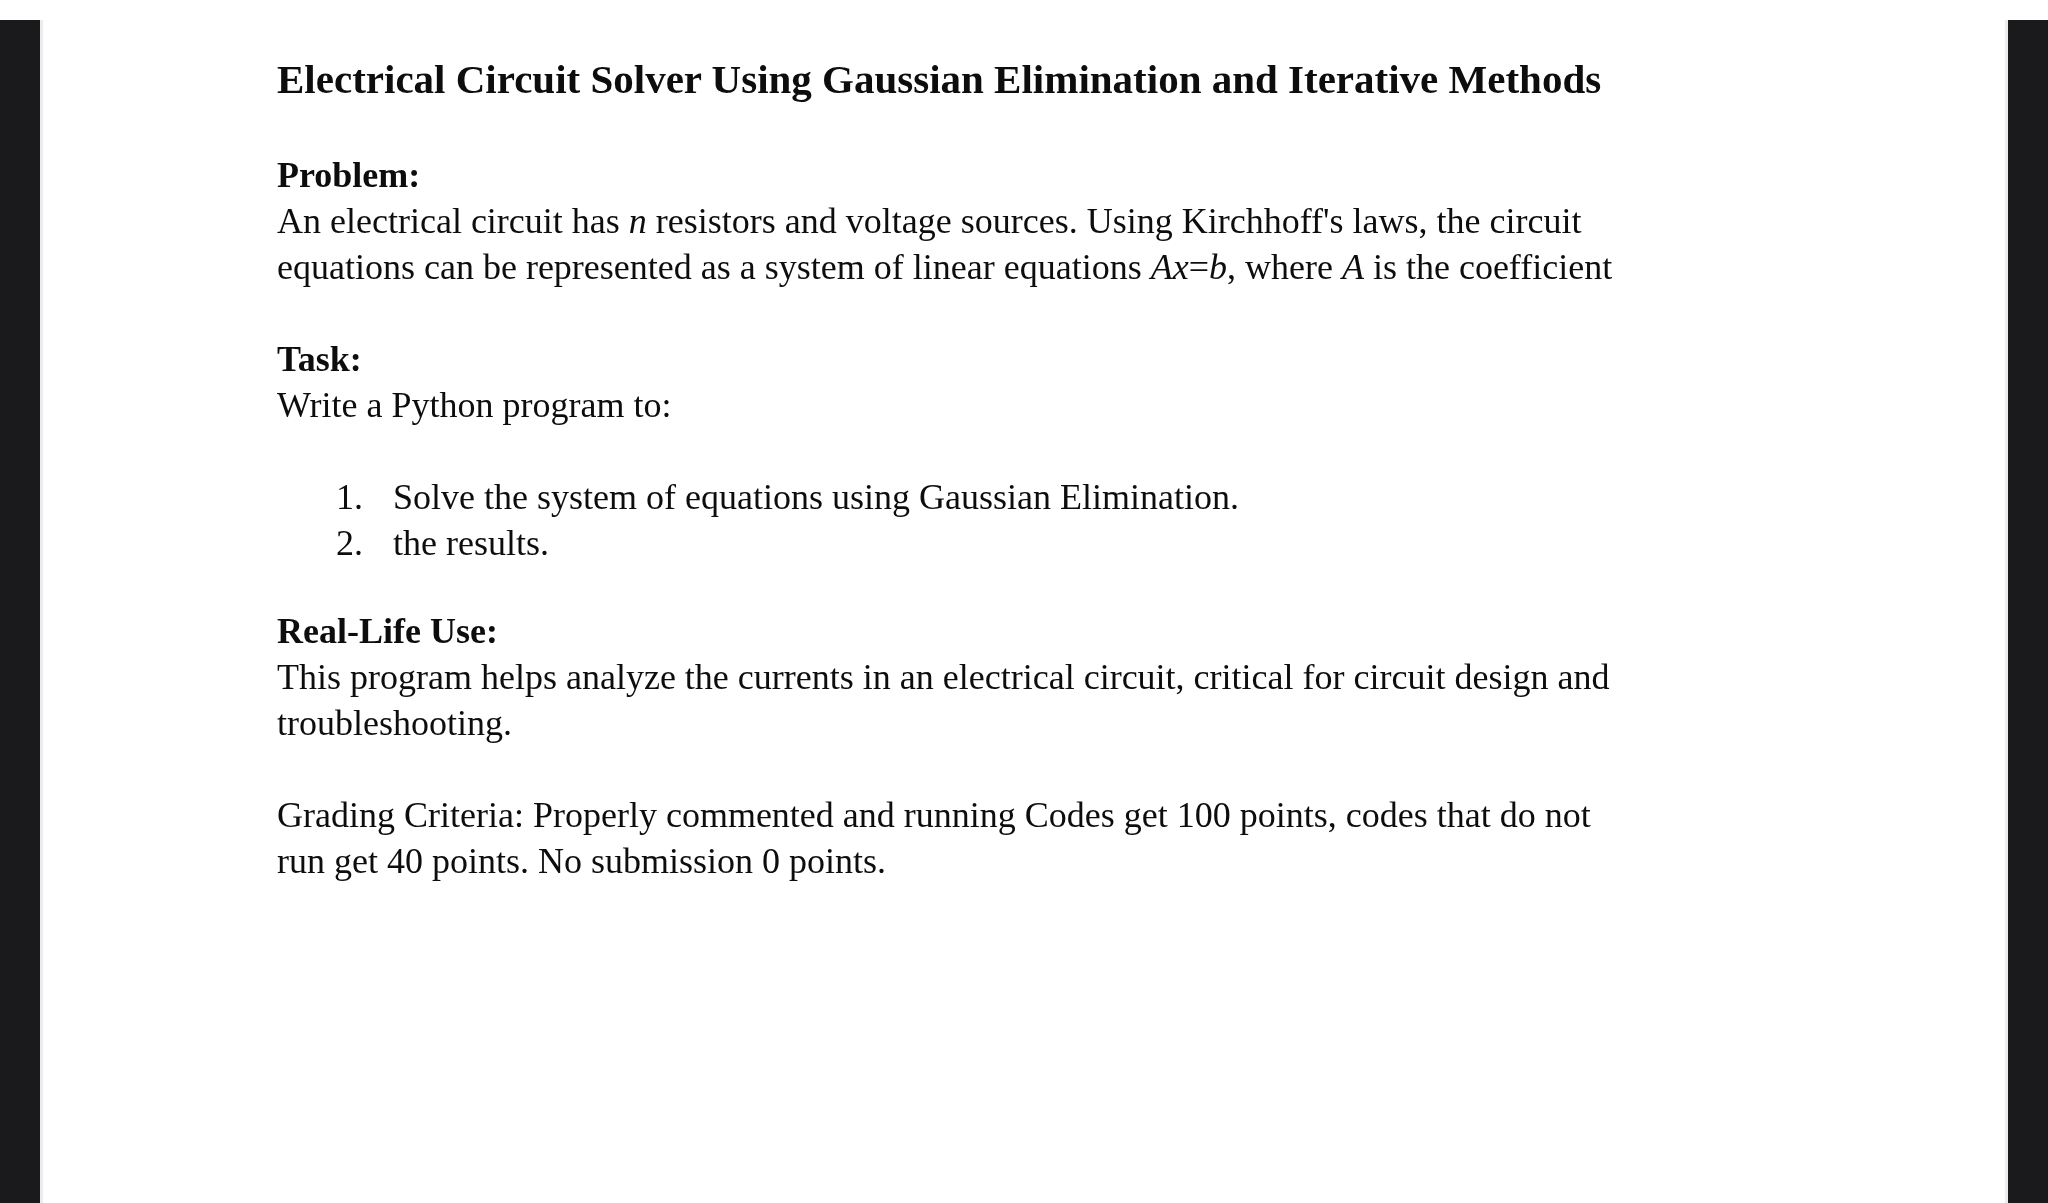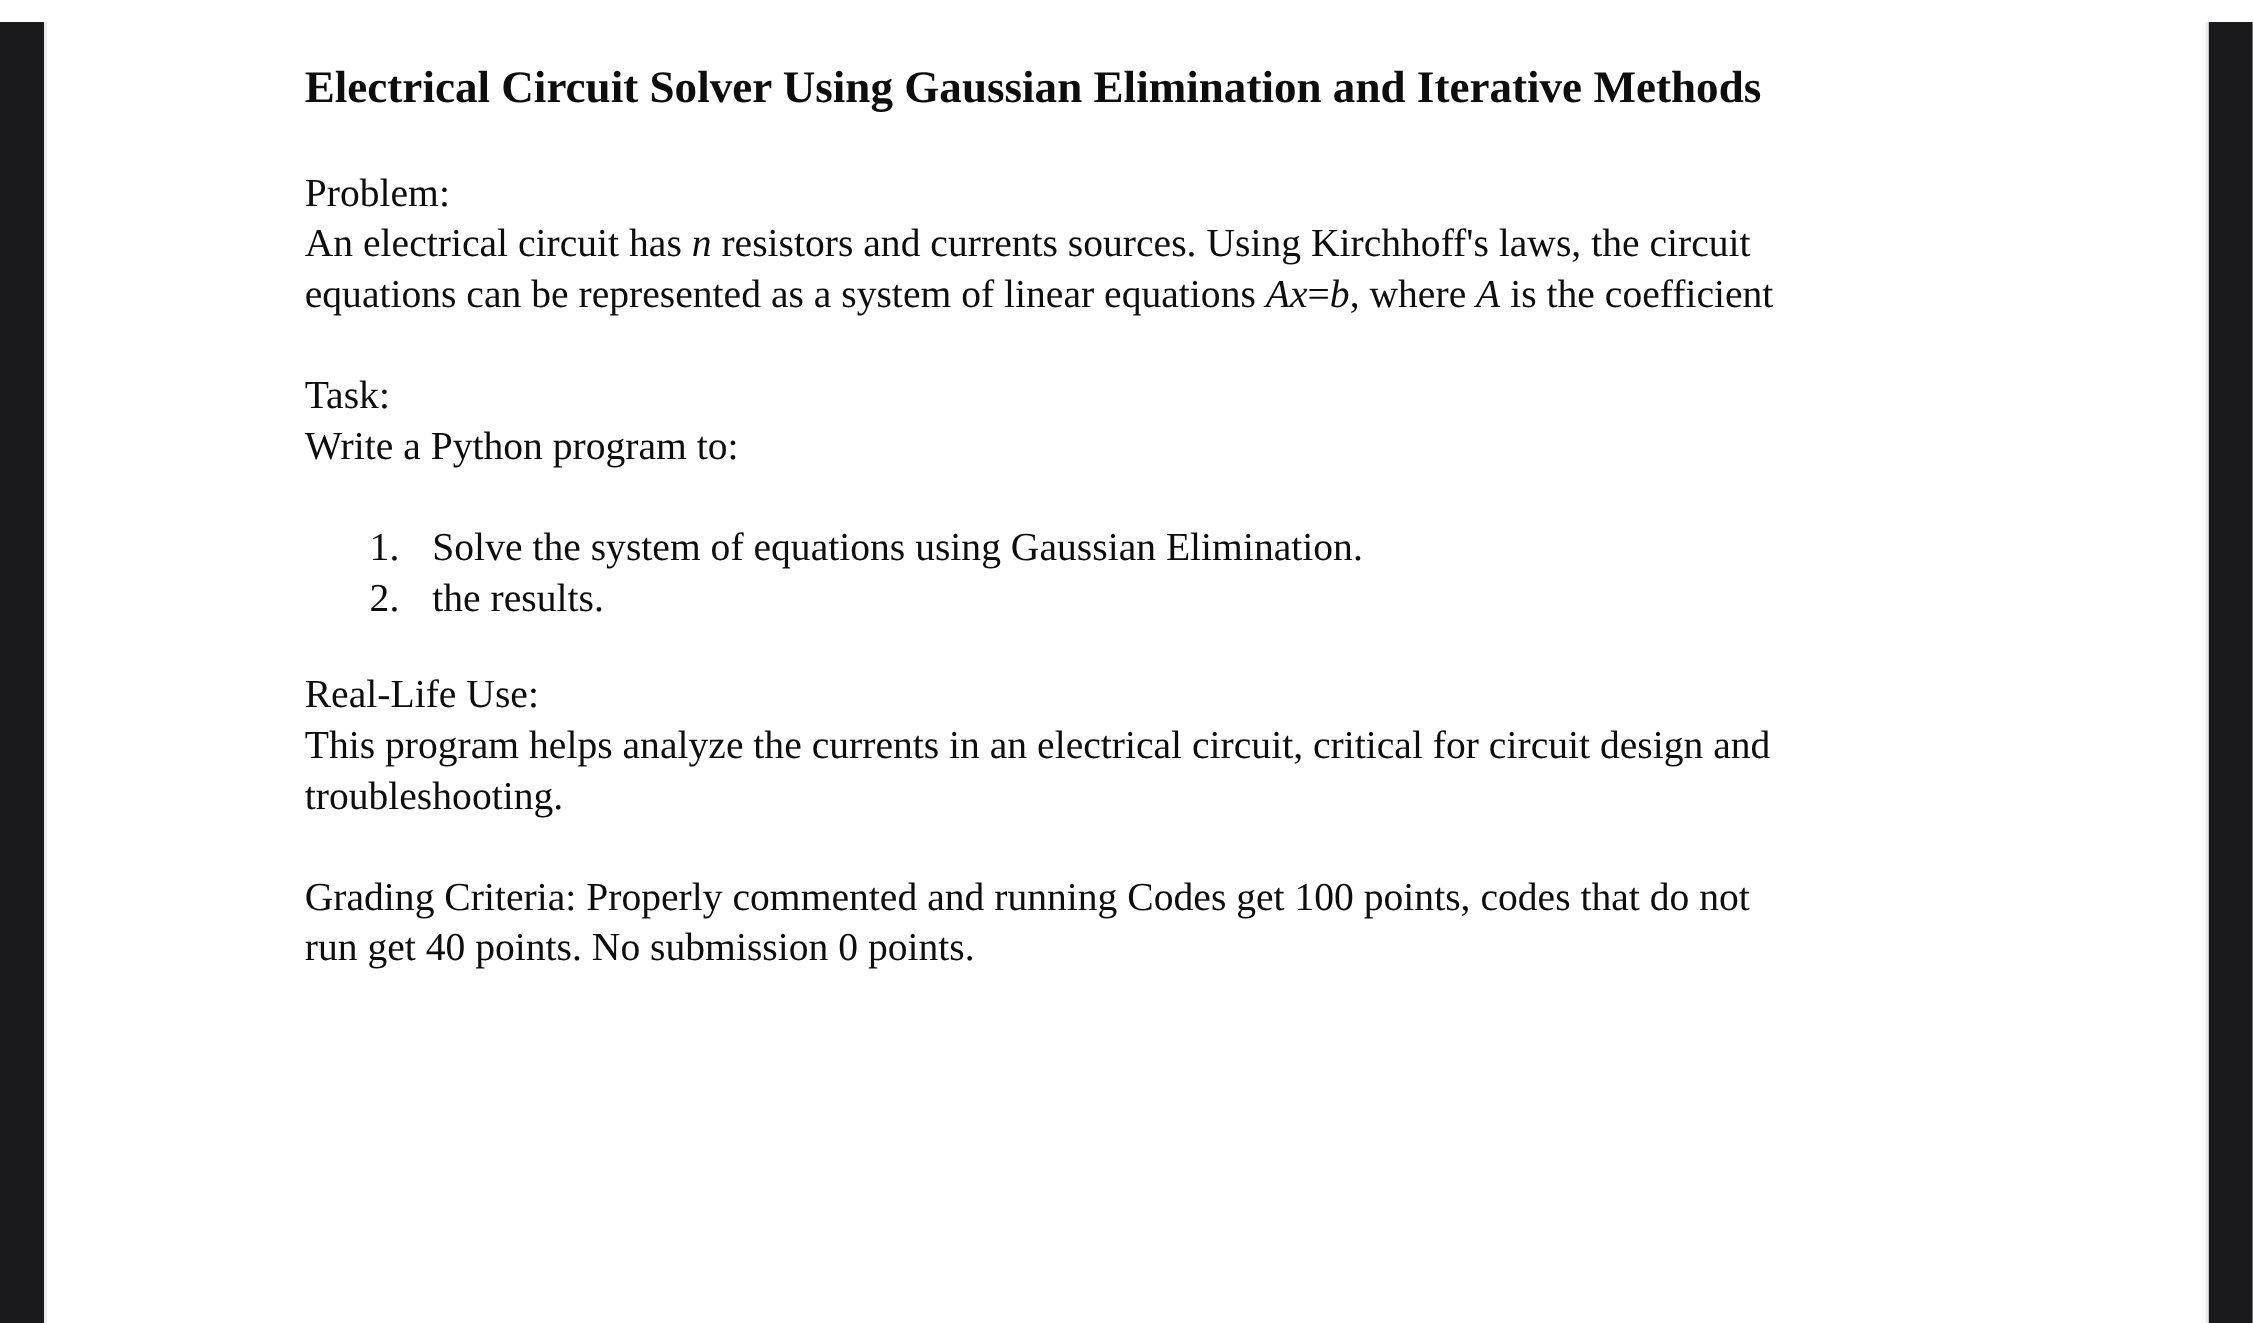--- a/index.html
+++ b/index.html
@@ -26,21 +26,21 @@
     font-size: 41px;
     line-height: 56px;
     font-weight: bold;
     white-space: nowrap;
     margin: 0 0 45px 0;
   }
 
   .doc-heading {
     font-size: 36px;
     line-height: 46px;
-    font-weight: normal;
+    font-weight: bold;
   }
 
   .doc-para { font-size: 36px; line-height: 46px; }
   .doc-line { white-space: nowrap; }
 
   .sec-task     { margin-top: 46px; }
   .sec-reallife { margin-top: 42px; }
   .sec-grading  { margin-top: 46px; }
 
   .doc-list { margin-top: 46px; list-style: none; }
@@ -57,21 +57,21 @@
   <div class="side-bar"></div>
   <div class="page-edge"></div>
 
   <main class="page">
 
     <h1 class="doc-title">Electrical Circuit Solver Using Gaussian Elimination and Iterative Methods</h1>
 
     <section class="sec-problem">
       <h2 class="doc-heading">Problem:</h2>
       <div class="doc-para">
-          <div class="doc-line"><span>An electrical circuit has </span><i>n</i><span> resistors and currents sources. Using Kirchhoff's laws, the circuit</span></div>
+          <div class="doc-line"><span>An electrical circuit has </span><i>n</i><span> resistors and voltage sources. Using Kirchhoff's laws, the circuit</span></div>
           <div class="doc-line"><span>equations can be represented as a system of linear equations </span><i>Ax</i><span>=</span><i>b</i><span>, where </span><i>A</i><span> is the coefficient</span></div>
         </div>
     </section>
 
     <section class="sec-task">
       <h2 class="doc-heading">Task:</h2>
       <div class="doc-para">
           <div class="doc-line"><span>Write a Python program to:</span></div>
         </div>
 

